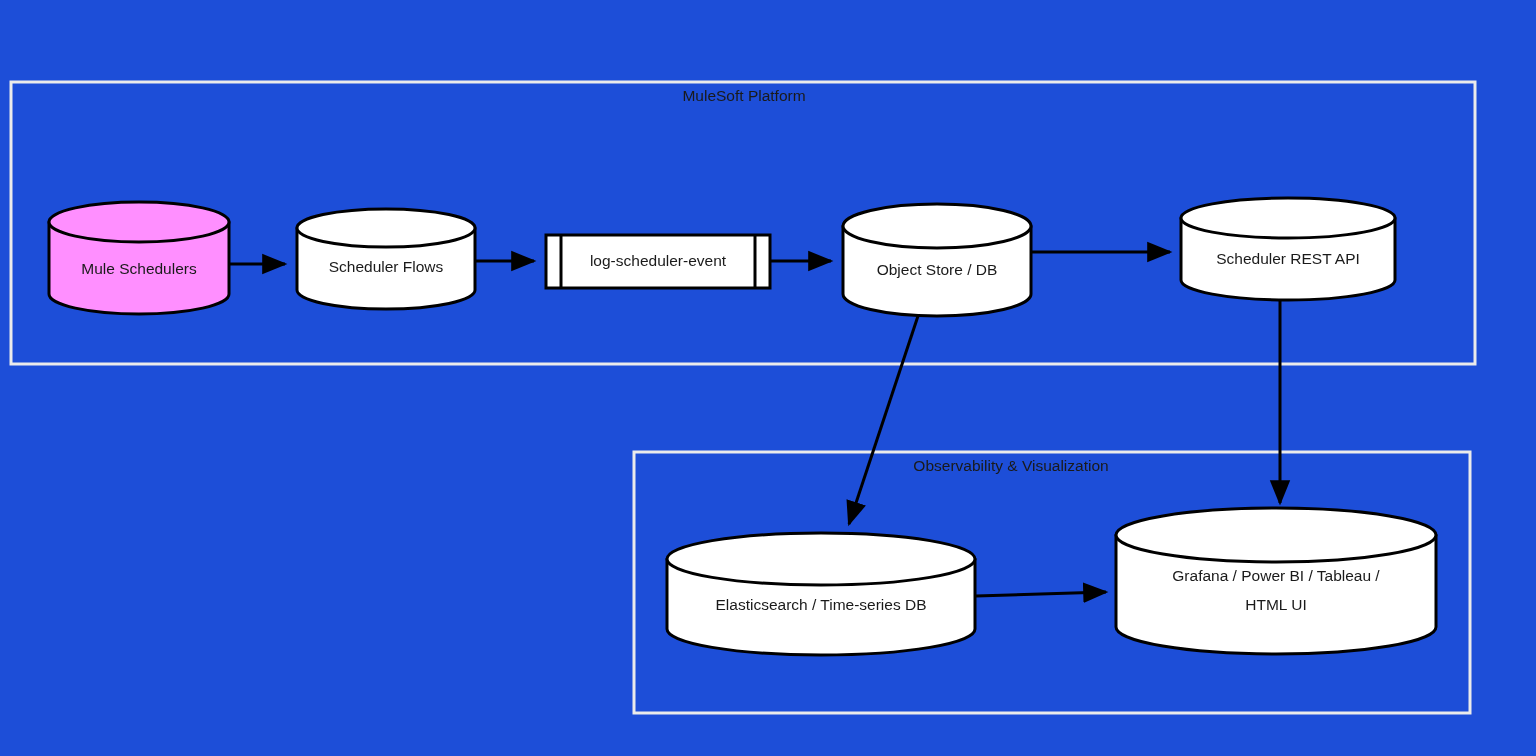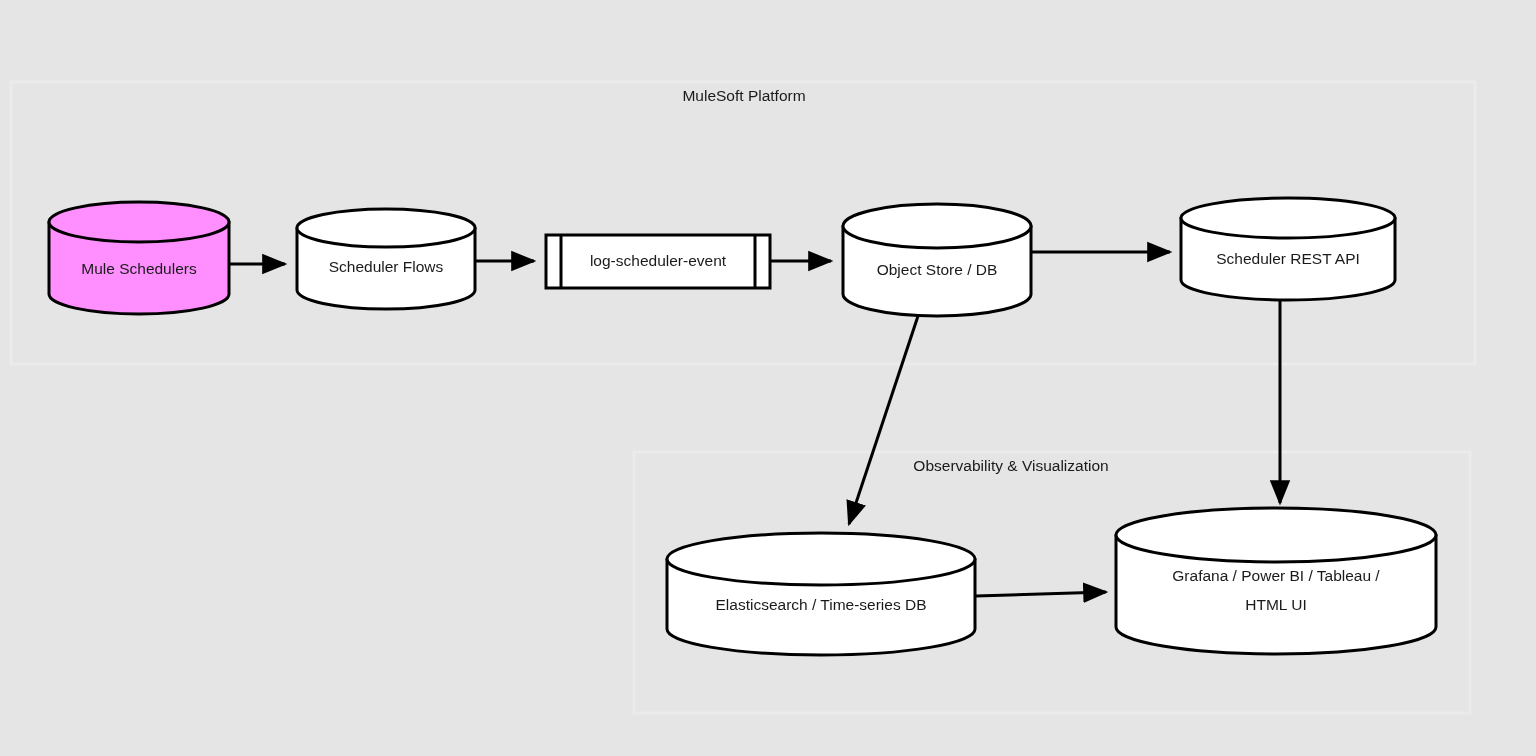--- a/index.html
+++ b/index.html
@@ -10,21 +10,21 @@
   body {
     width: 1536px;
     height: 756px;
     font-family: "Liberation Sans", sans-serif;
     overflow: hidden;
   }
   #diagram-root {
     position: relative;
     width: 1536px;
     height: 756px;
-    background: #e5e5e5;
+    background: #1d4ed8;
   }
   #diagram-svg {
     position: absolute;
     top: 0;
     left: 0;
     width: 1536px;
     height: 756px;
   }
   .group-title,
   .node-label {

